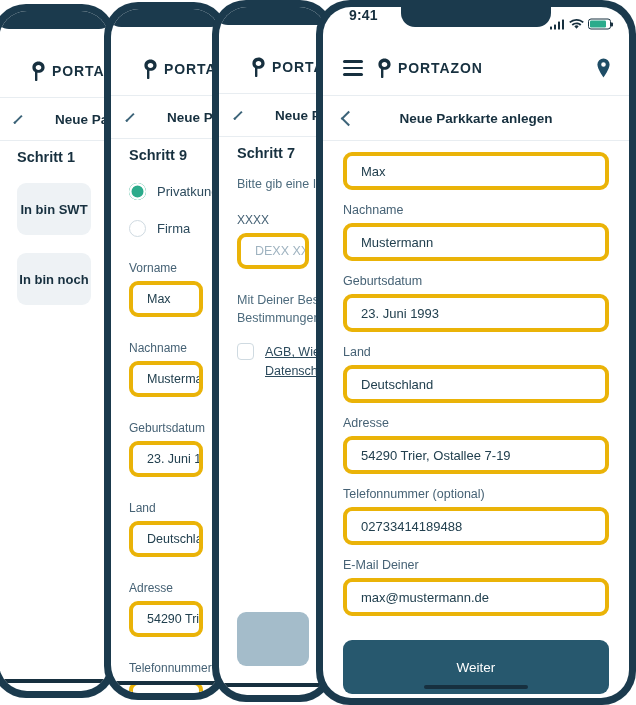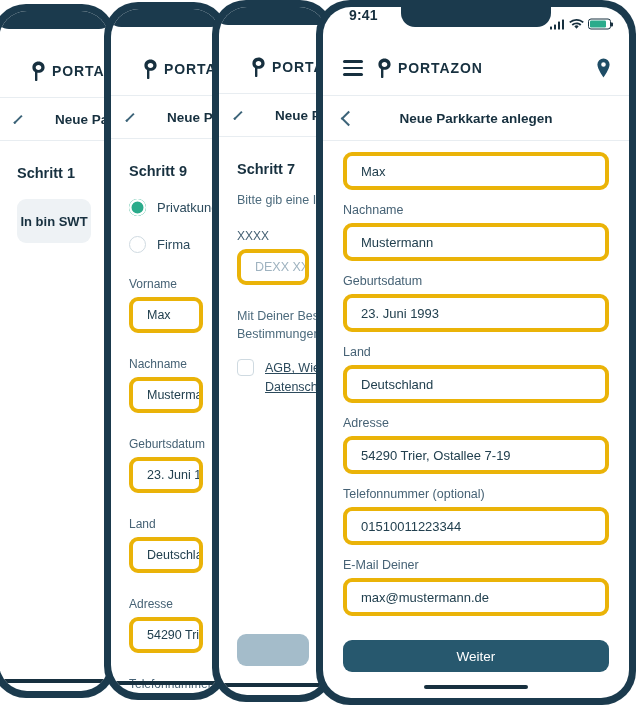--- a/index.html
+++ b/index.html
@@ -176,35 +176,35 @@
     overflow: hidden;
     height: calc(100% - 129px);
     box-sizing: border-box;
   }
   .content.p4 { padding: 0 20px; }
 
   .step-title {
     font-size: 14.5px;
     font-weight: bold;
     color: #17303f;
-    margin: 24px 0 0 0;
+    margin: 8px 0 0 0;
     white-space: nowrap;
   }
   .step-sub {
     font-size: 12.5px;
     color: #4d6b7d;
     margin: 14px 0 0 0;
     line-height: 1.45;
     white-space: nowrap;
   }
 
   .choice-btn {
     background: #eef2f5;
     border-radius: 9px;
-    height: 44px;
+    height: 52px;
     display: flex;
     align-items: center;
     justify-content: center;
     margin-top: 18px;
     font-size: 13px;
     font-weight: bold;
     color: #17303f;
     white-space: nowrap;
     cursor: pointer;
     padding: 0 28px;
@@ -283,21 +283,21 @@
   }
   .check-text {
     font-size: 12.5px;
     color: #2c4a5c;
     line-height: 1.5;
     text-decoration: underline;
     white-space: nowrap;
   }
 
   .primary-btn {
-    height: 32px;
+    height: 54px;
     border-radius: 9px;
     background: #27586e;
     color: #ffffff;
     display: flex;
     align-items: center;
     justify-content: center;
     font-size: 13.5px;
     margin-top: 26px;
     cursor: pointer;
   }
@@ -349,20 +349,21 @@
 
       <div class="navbar">
         <span class="chev-back"></span>
         <span class="nav-title nav-title--left">Neue Parkkarte anlegen</span>
       </div>
       <div class="divider"></div>
 
       <div class="content">
         <div class="step-title">Schritt 1</div>
         <div class="choice-btn">In bin SWT</div>
+        <div class="choice-btn">In bin noch</div>
       </div>
 
       <div class="home-indicator"></div>
     </div>
   </div>
 
   <div class="phone phone--p2">
     <div class="phone-screen">
 
       <div class="statusbar">
@@ -565,21 +566,21 @@
         <div class="field">
           <div class="field-label">Land</div>
           <div class="field-box">Deutschland</div>
         </div>
         <div class="field">
           <div class="field-label">Adresse</div>
           <div class="field-box">54290 Trier, Ostallee 7-19</div>
         </div>
         <div class="field">
           <div class="field-label">Telefonnummer (optional)</div>
-          <div class="field-box">01510011223344</div>
+          <div class="field-box">02733414189488</div>
         </div>
         <div class="field">
           <div class="field-label">E-Mail Deiner</div>
           <div class="field-box">max@mustermann.de</div>
         </div>
 
         <div class="primary-btn" style="margin-top:24px;">Weiter</div>
       </div>
 
       <div class="home-indicator"></div>

